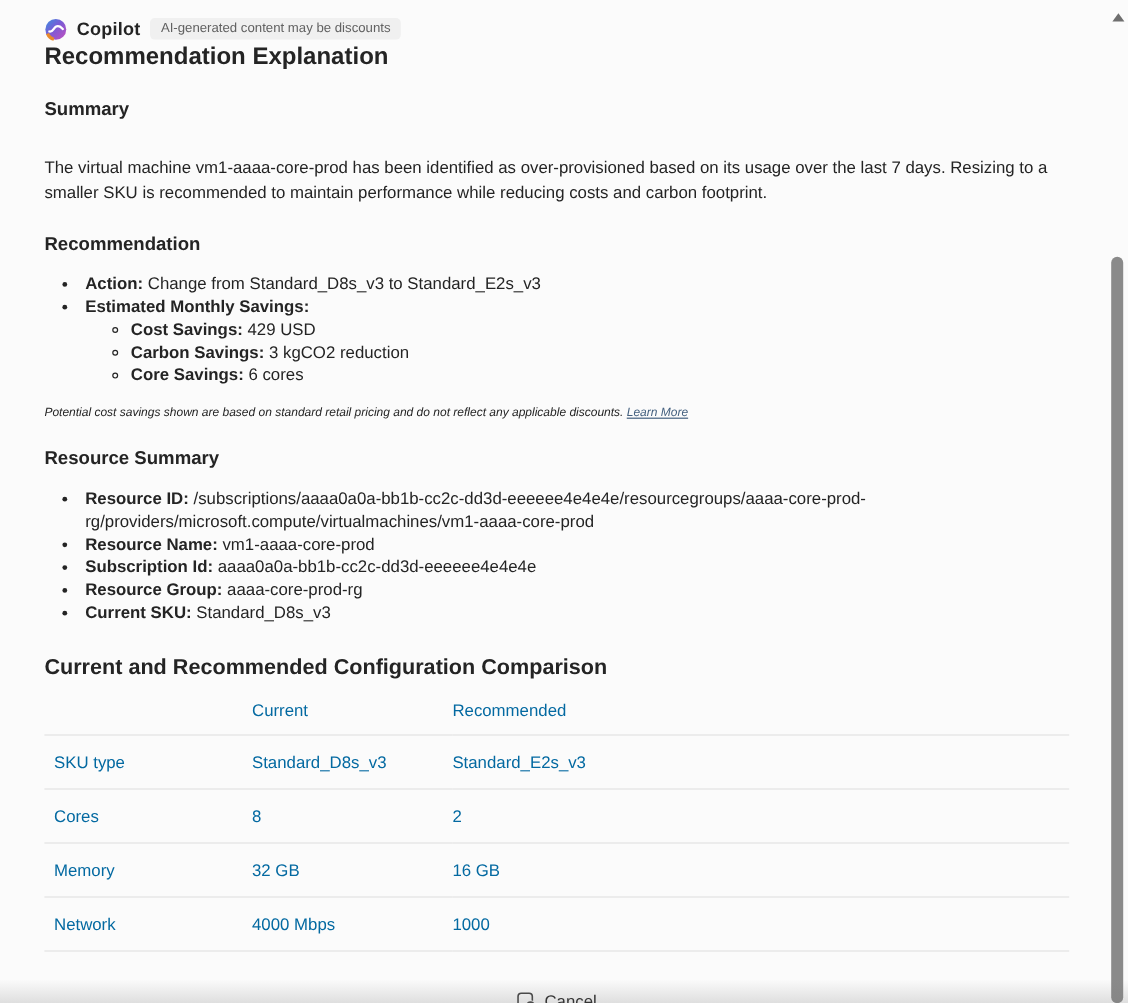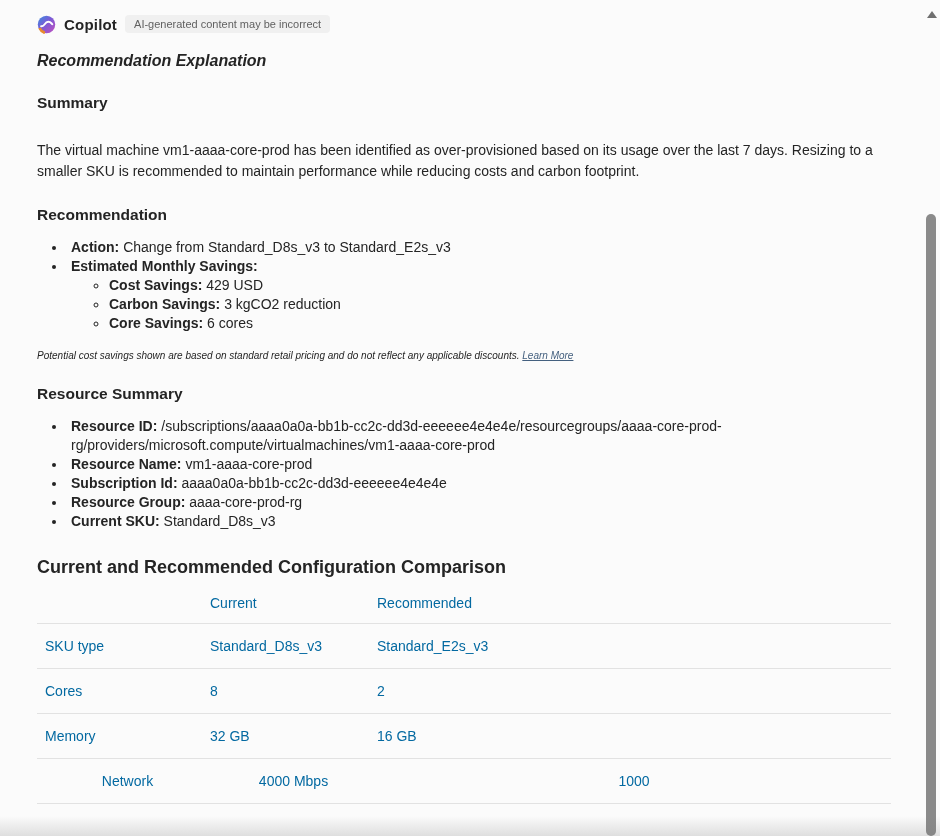--- a/index.html
+++ b/index.html
@@ -16,21 +16,21 @@
   
   .header { display: flex; align-items: center; gap: 8px; height: 24px; margin-top: 2px; }
   .copilot-logo { width: 19px; height: 19px; flex: 0 0 auto; }
   .app-name { font-size: 15px; font-weight: 700; letter-spacing: .2px; color: #242424; }
   .badge {
     background: #f0f0f0; color: #616161; font-size: 11px;
     padding: 3px 9px; border-radius: 4px; white-space: nowrap;
   }
 
   
-  h1.page-title { font-size: 16px; font-weight: 600; margin-top: 16px; color: #242424; font-style: italic; }
+  h1.page-title { font-size: 20px; font-weight: 600; color: #242424; }
   h2.section-heading { font-size: 15.5px; font-weight: 700; margin-top: 24px; color: #242424; }
   h2.comparison-heading { font-size: 18px; font-weight: 600; margin-top: 26px; color: #242424; }
 
   p.body-text { font-size: 14px; line-height: 21px; margin-top: 28px; max-width: 840px; }
 
   ul.bullets { margin-top: 14px; padding-left: 30px; font-size: 14px; line-height: 19px; }
   ul.bullets > li { margin: 0; padding-left: 4px; }
   ul.bullets ul { list-style-type: circle; padding-left: 38px; }
   .term { font-weight: 700; }
   .term::after { content: ": "; }
@@ -40,21 +40,21 @@
   .disclaimer-line { font-size: 10px; font-style: italic; margin-top: 17px; }
   a.learn-more { color: #44607f; font-style: italic; text-decoration: underline; cursor: pointer; }
 
   
   table.comparison { border-collapse: collapse; margin-top: 12px; width: 854px; font-size: 14px; }
   table.comparison th, table.comparison td {
     text-align: left; font-weight: 400; vertical-align: middle; color: #0369a1;
   }
   table.comparison thead th { height: 33px; padding-bottom: 6px; }
   table.comparison tbody td { height: 45px; border-top: 1px solid #e2e2e2; }
-  table.comparison tbody tr:last-child td { border-bottom: 1px solid #e2e2e2; text-align: center; }
+  table.comparison tbody tr:last-child td { border-bottom: 1px solid #e2e2e2; }
   .col-label { width: 173px; padding-left: 8px; }
   .col-current { width: 167px; }
 
   
   .footer { display: flex; justify-content: center; margin-top: 28px; }
   .cancel-button {
     display: inline-flex; align-items: center; gap: 7px;
     background: transparent; border: none; font-family: inherit;
     font-size: 14px; color: #242424; cursor: pointer; padding: 5px 8px;
   }
@@ -92,21 +92,21 @@
           <stop offset="0" stop-color="#3a8fe0"></stop>
           <stop offset="0.45" stop-color="#7a5bd6"></stop>
           <stop offset="1" stop-color="#c44fbe"></stop>
         </linearGradient>
       </defs>
       <circle cx="12" cy="12" r="11" fill="url(#cg1)"></circle>
       <path d="M3.2 16.5 A11 11 0 0 0 10 22.6" stroke="#e88a2d" stroke-width="3.4" fill="none"></path>
       <path d="M5.2 14.2 C10 15.4 9.2 8.6 14.2 8.6 C17.2 8.6 18 10.4 19.4 11.6" stroke="#ffffff" stroke-width="2.4" fill="none" stroke-linecap="round"></path>
     </svg>
     <span class="app-name">Copilot</span>
-    <span class="badge">AI-generated content may be incorrect</span>
+    <span class="badge">AI-generated content may be discounts</span>
   </div>
 
   <h1 class="page-title">Recommendation Explanation</h1>
 
   <h2 class="section-heading">Summary</h2>
   <p class="body-text">The virtual machine vm1-aaaa-core-prod has been identified as over-provisioned based on its usage over the last 7 days. Resizing to a smaller SKU is recommended to maintain performance while reducing costs and carbon footprint.</p>
 
   <h2 class="section-heading">Recommendation</h2>
   <ul class="bullets">
     <li>

